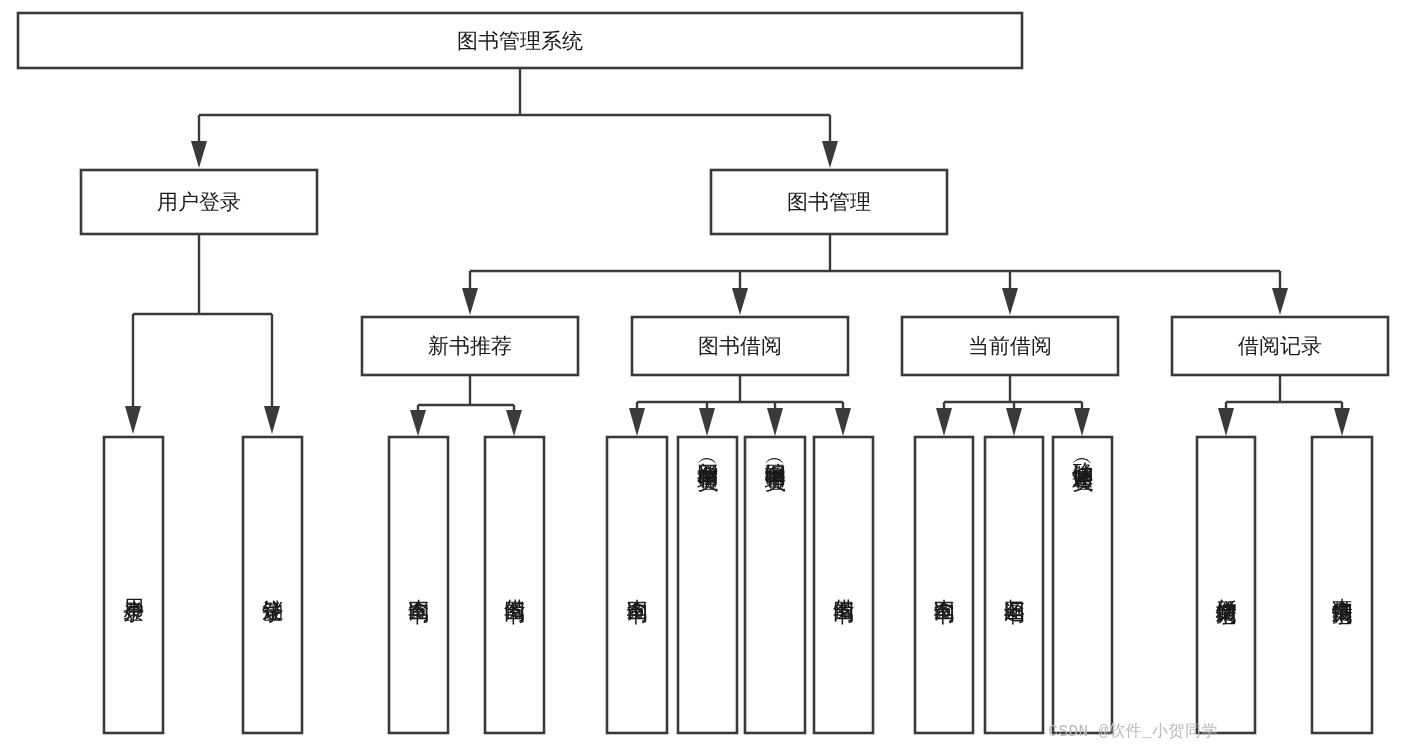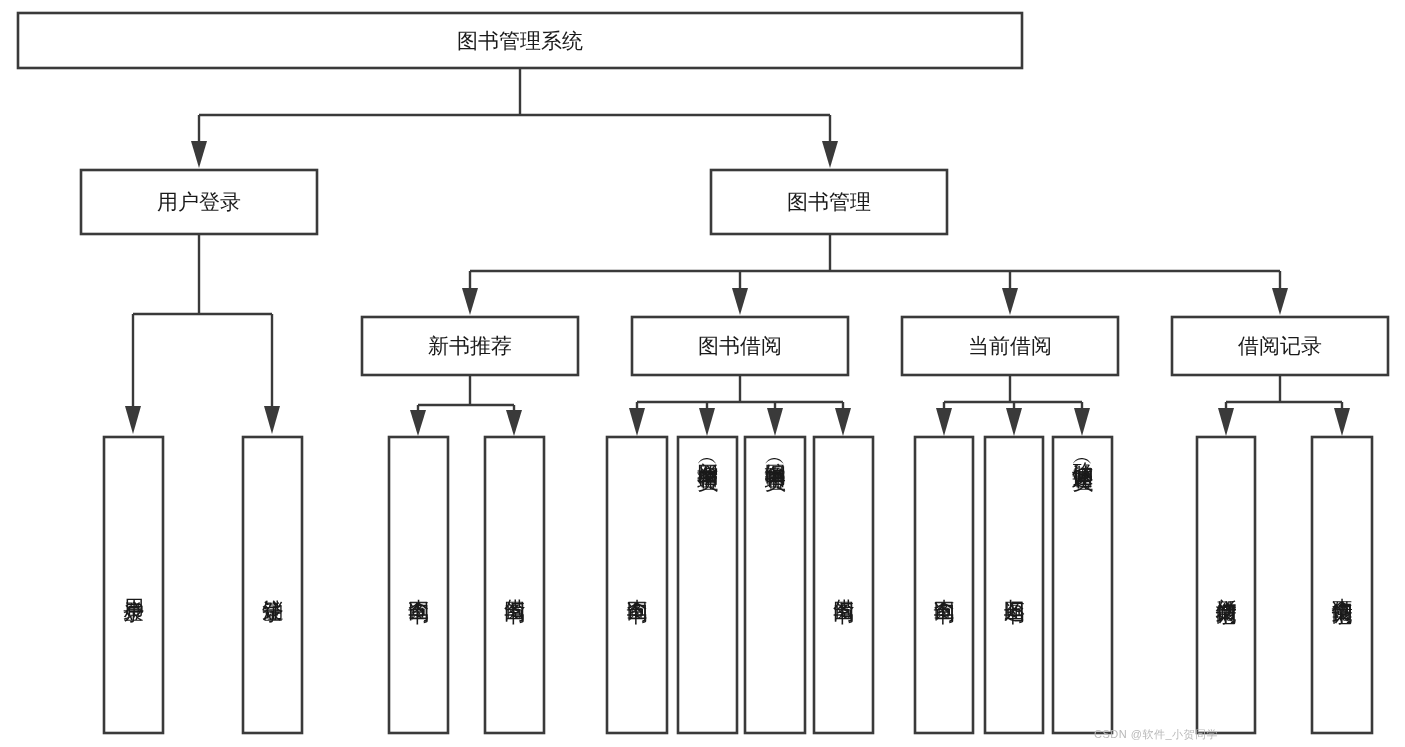--- a/index.html
+++ b/index.html
@@ -62,22 +62,22 @@
     font-size: 21px;
     line-height: 1.08;
     letter-spacing: 1.5px;
     color: #1a1a1a;
     white-space: nowrap;
   }
   #watermark {
     position: absolute;
     right: 8px;
     bottom: 5px;
-    font-family: Liberation Sans, sans-serif;
-    font-size: 11px;
+    font-family: Liberation Mono, monospace;
+    font-size: 16px;
     color: #b9b9b9;
     letter-spacing: 0.5px;
     white-space: nowrap;
   }
 </style>
 </head>
 <body>
 
 <div id="diagram-root">
 

